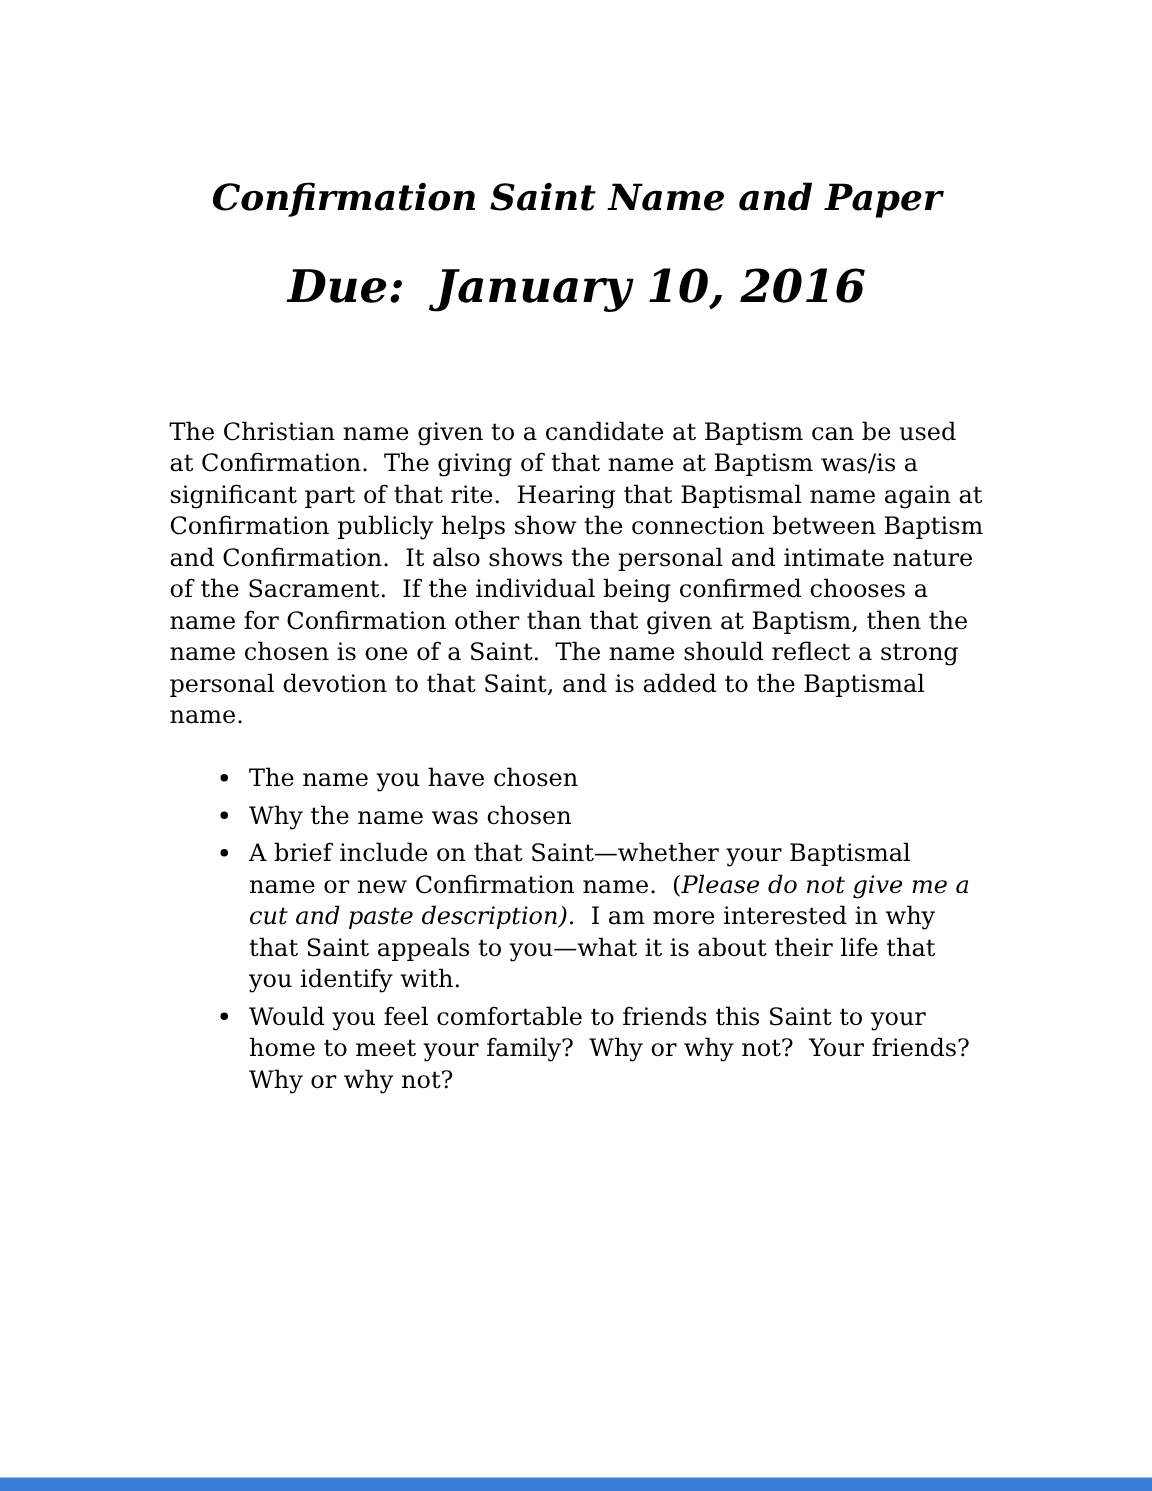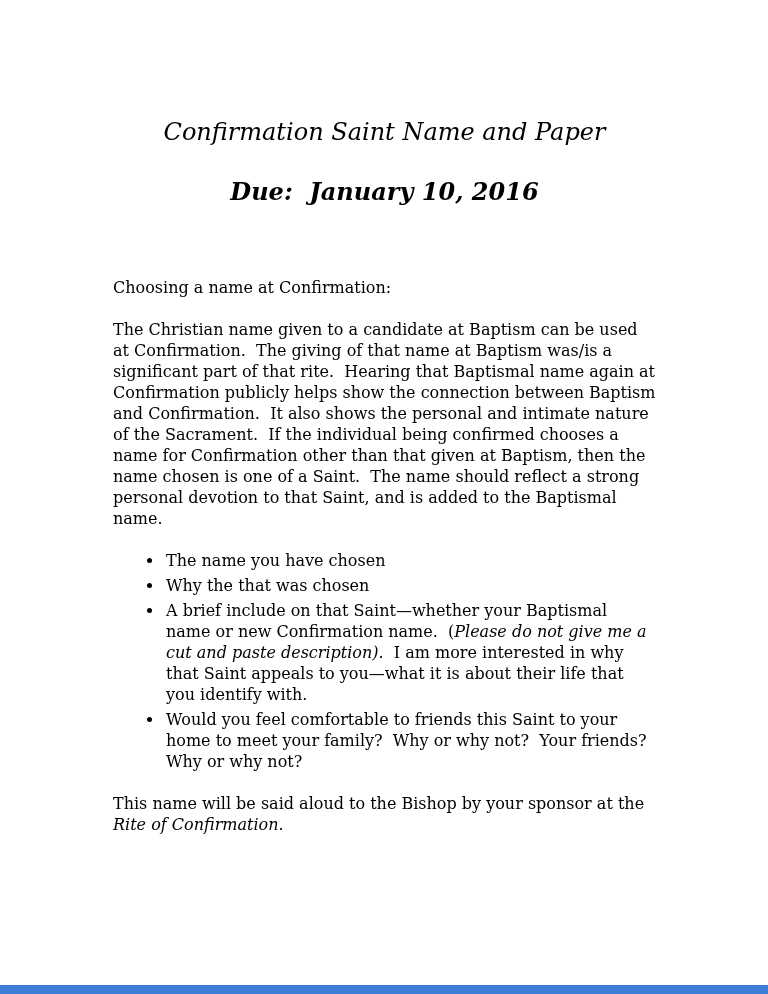--- a/index.html
+++ b/index.html
@@ -16,28 +16,28 @@
     overflow: hidden;
   }
   .page {
     box-sizing: border-box;
     width: 768px;
     padding: 118px 112px 0 113px;
   }
   .doc-title {
     font-size: 24px;
     line-height: 28px;
-    font-weight: normal;
+    font-weight: bold;
     font-style: italic;
     text-align: center;
     margin: 0 0 32px 0;
     white-space: pre-wrap;
   }
   .doc-subtitle {
-    font-size: 24px;
+    font-size: 30px;
     line-height: 27px;
     font-weight: bold;
     font-style: italic;
     text-align: center;
     margin: 0 0 72px 0;
     white-space: pre-wrap;
   }
   .body-text, .req-list li {
     font-size: 16px;
     line-height: 21px;
@@ -66,29 +66,27 @@
 </style>
 </head>
 <body>
 
 <div class="page">
 
   <h1 class="doc-title">Confirmation Saint Name and Paper</h1>
 
   <h2 class="doc-subtitle">Due:  January 10, 2016</h2>
 
-  <p class="body-text">Choosing a name at Confirmation:</p>
 
   <p class="body-text">The Christian name given to a candidate at Baptism can be used at Confirmation.  The giving of that name at Baptism was/is a significant part of that rite.  Hearing that Baptismal name again at Confirmation publicly helps show the connection between Baptism and Confirmation.  It also shows the personal and intimate nature of the Sacrament.  If the individual being confirmed chooses a name for Confirmation other than that given at Baptism, then the name chosen is one of a Saint.  The name should reflect a strong personal devotion to that Saint, and is added to the Baptismal name.</p>
 
 
   <ul class="req-list">
     <li><span>The name you have chosen</span></li>
-    <li><span>Why the that was chosen</span></li>
+    <li><span>Why the name was chosen</span></li>
     <li><span>A brief include on that Saint—whether your Baptismal name or new Confirmation name.  (</span><em>Please do not give me a cut and paste description)</em><span>.  I am more interested in why that Saint appeals to you—what it is about their life that you identify with.</span></li>
     <li><span>Would you feel comfortable to friends this Saint to your home to meet your family?  Why or why not?  Your friends?  Why or why not?</span></li>
   </ul>
 
-  <p class="body-text"><span>This name will be said aloud to the Bishop by your sponsor at the </span><em>Rite of Confirmation</em><span>.</span></p>
 
 </div>
 
 <div class="bottom-bar" style="background: rgb(59, 125, 216);"></div>
 
 </body></html>

